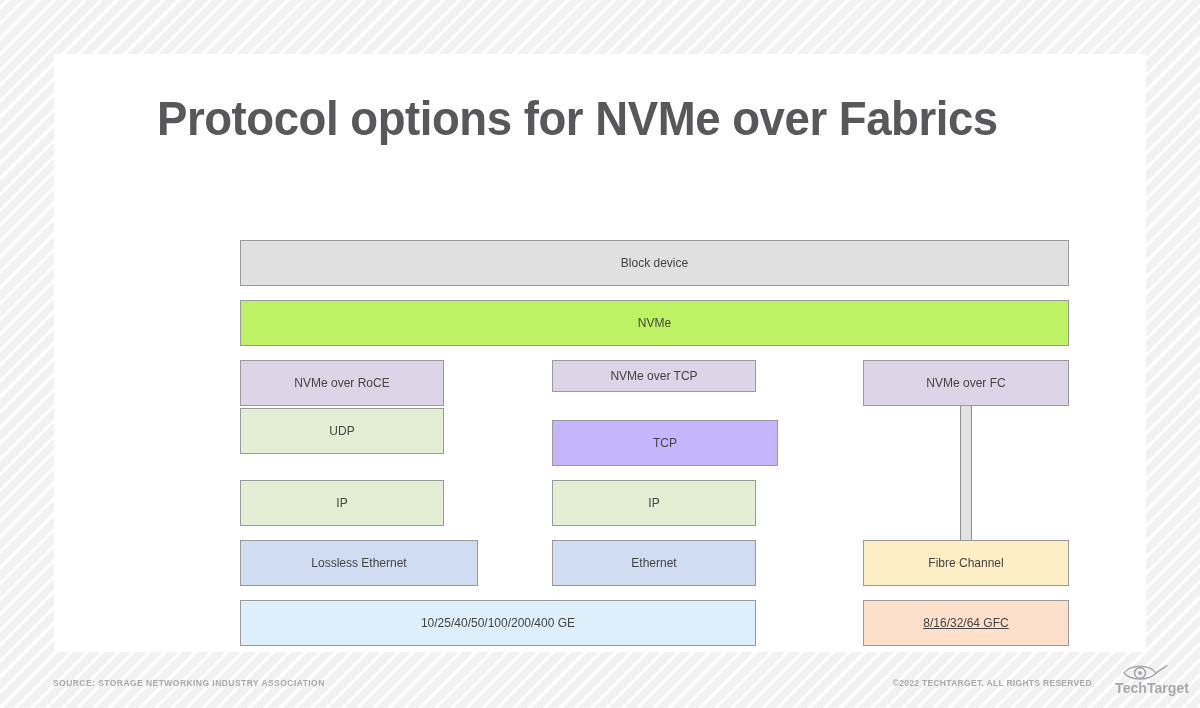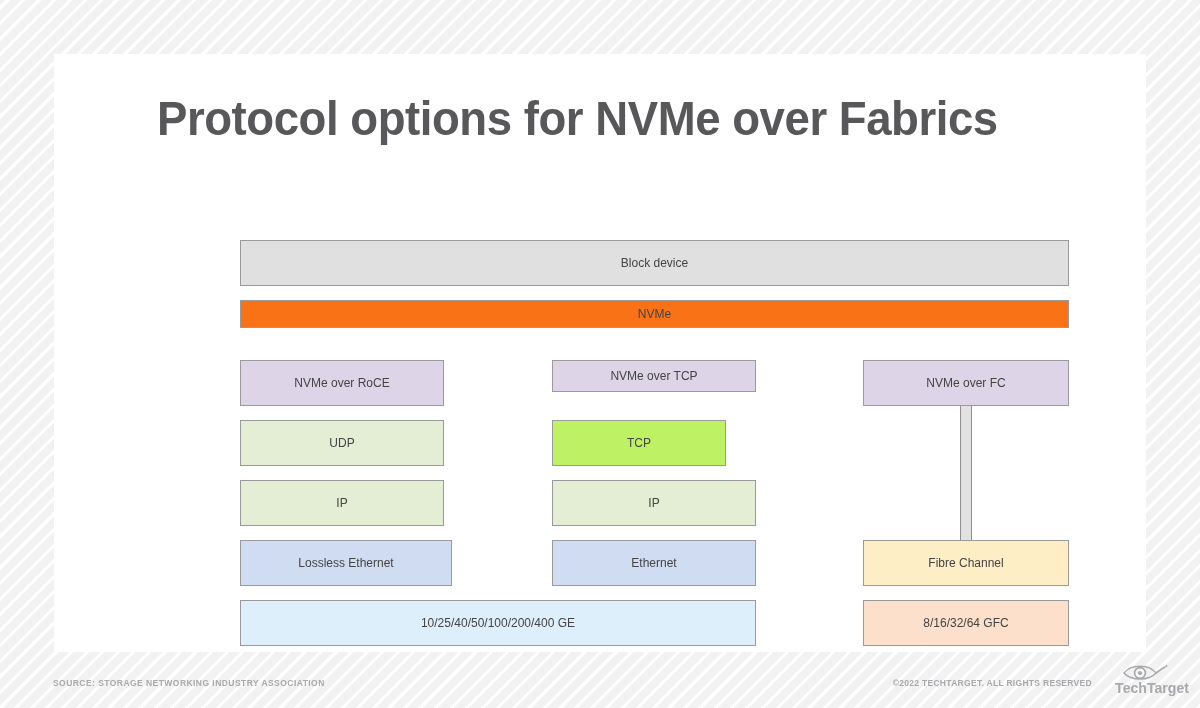--- a/index.html
+++ b/index.html
@@ -116,57 +116,57 @@
 
 <div id="card">
 
   <div id="title">Protocol options for NVMe over Fabrics</div>
 
   <div id="diagram">
       <div class="connector" style="left: 906px; top: 352px; width: 12px; height: 134px; background: rgb(226, 226, 226);"></div>
       <div class="box" style="left: 186px; top: 186px; width: 829px; height: 46px; background: rgb(224, 224, 224);">
         <span>Block device</span>
       </div>
-      <div class="box" style="left: 186px; top: 246px; width: 829px; height: 28px; background: #f97316;">
+      <div class="box" style="left: 186px; top: 246px; width: 829px; height: 46px; background: #bef264;">
         <span>NVMe</span>
       </div>
       <div class="box" style="left: 186px; top: 306px; width: 204px; height: 46px; background: rgb(221, 212, 232);">
         <span>NVMe over RoCE</span>
       </div>
       <div class="box" style="left: 498px; top: 306px; width: 204px; height: 32px; background: rgb(221, 212, 232);">
         <span>NVMe over TCP</span>
       </div>
       <div class="box" style="left: 809px; top: 306px; width: 206px; height: 46px; background: rgb(221, 212, 232);">
         <span>NVMe over FC</span>
       </div>
-      <div class="box" style="left: 186px; top: 366px; width: 204px; height: 46px; background: rgb(228, 238, 212);">
+      <div class="box" style="left: 186px; top: 354px; width: 204px; height: 46px; background: rgb(228, 238, 212);">
         <span>UDP</span>
       </div>
-      <div class="box" style="left: 498px; top: 366px; width: 174px; height: 46px; background: #bef264;">
+      <div class="box" style="left: 498px; top: 366px; width: 226px; height: 46px; background: #c4b5fd;">
         <span>TCP</span>
       </div>
       <div class="box" style="left: 186px; top: 426px; width: 204px; height: 46px; background: rgb(228, 238, 212);">
         <span>IP</span>
       </div>
       <div class="box" style="left: 498px; top: 426px; width: 204px; height: 46px; background: rgb(228, 238, 212);">
         <span>IP</span>
       </div>
-      <div class="box" style="left: 186px; top: 486px; width: 212px; height: 46px; background: rgb(207, 220, 242);">
+      <div class="box" style="left: 186px; top: 486px; width: 238px; height: 46px; background: rgb(207, 220, 242);">
         <span>Lossless Ethernet</span>
       </div>
       <div class="box" style="left: 498px; top: 486px; width: 204px; height: 46px; background: rgb(207, 220, 242);">
         <span>Ethernet</span>
       </div>
       <div class="box" style="left: 809px; top: 486px; width: 206px; height: 46px; background: rgb(253, 238, 198);">
         <span>Fibre Channel</span>
       </div>
       <div class="box" style="left: 186px; top: 546px; width: 516px; height: 46px; background: rgb(221, 239, 251);">
         <span>10/25/40/50/100/200/400 GE</span>
       </div>
-      <div class="box" style="left: 809px; top: 546px; width: 206px; height: 46px; background: rgb(252, 224, 204);">
+      <div class="box" style="left: 809px; top: 546px; width: 206px; height: 46px; background: rgb(252, 224, 204); text-decoration: underline;">
         <span>8/16/32/64 GFC</span>
       </div>
     </div>
 
 </div>
 
 <div id="footer">
   <div id="source-text">SOURCE: STORAGE NETWORKING INDUSTRY ASSOCIATION</div>
   <div id="copyright-text">©2022 TECHTARGET. ALL RIGHTS RESERVED</div>
   <div id="logo">

